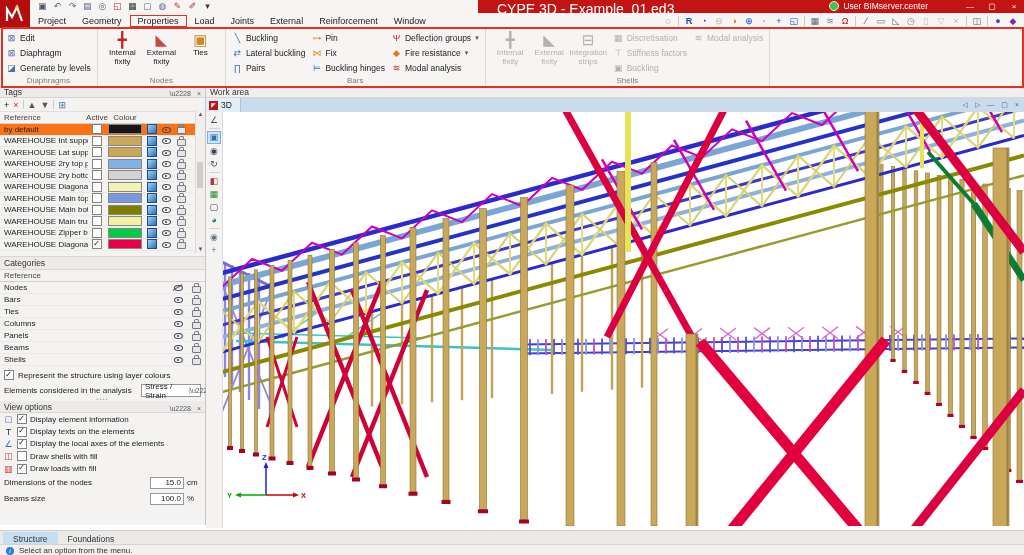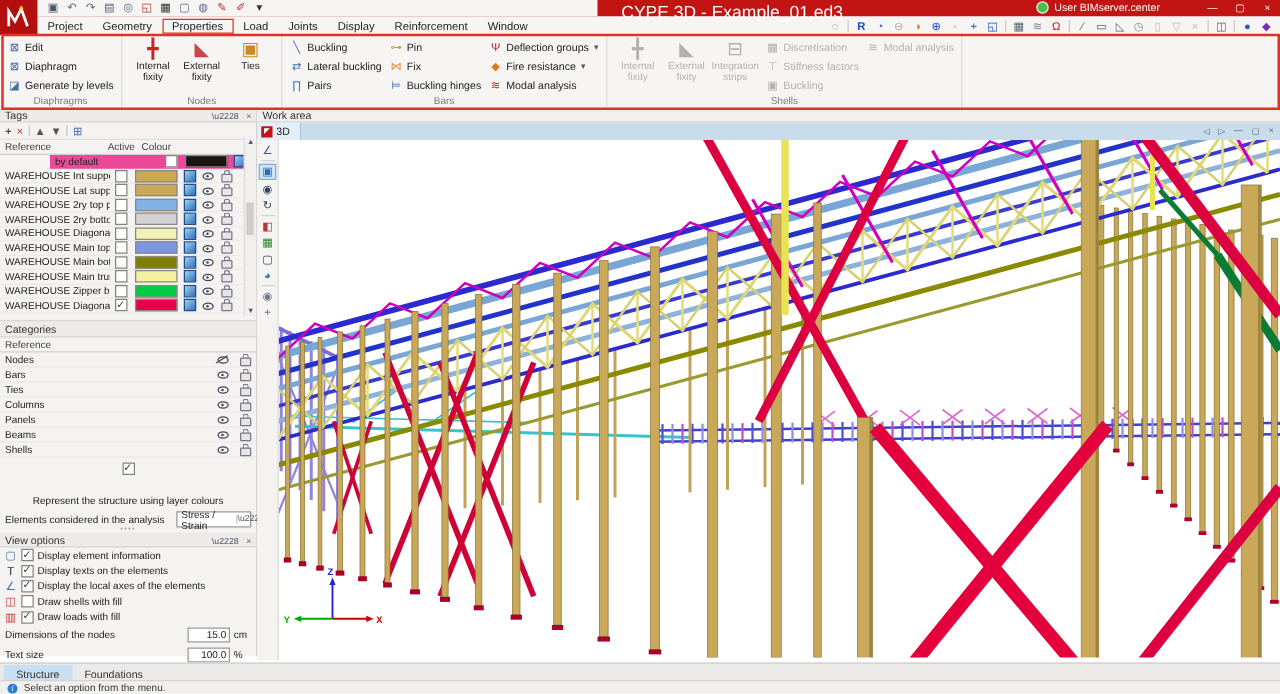--- a/index.html
+++ b/index.html
@@ -41,33 +41,33 @@
   #left-panel{position:absolute;left:0;top:86px;width:205px;height:439px;background:#f4f3f2;border-right:1px solid #c8c6c4;}
   .sect-title{height:11px;background:#ecebea;border-bottom:1px solid #d8d5d2;display:flex;align-items:flex-end;padding:0 4px;font-size:8.5px;color:#333;}
   .hdr-btns{margin-left:auto;display:flex;gap:6px;color:#556;font-size:7px;}
   #tags-toolbar{height:13px;display:flex;align-items:center;gap:4px;padding:0 4px;border-bottom:1px solid #e2e0de;}
   #tags-toolbar .tt-ic{font-size:9px;line-height:12px;}
   .tt-sep{width:1px;height:9px;background:#ccc9c6;}
   .tags-grid{display:grid;grid-template-columns:84px 18px 38px 15px 15px 14px;align-items:center;}
   #tags-header{height:11px;border-bottom:1px solid #d2cfcc;font-size:8px;color:#444;padding-left:4px;}
   #tags-rows{height:132px;overflow:hidden;position:relative;}
   .tag-row{height:10.5px;border-bottom:1px solid #eceae8;padding-left:4px;font-size:8px;white-space:nowrap;}
-  .tag-row.sel{background:#ec4899;margin-left:40px;}
+  .tag-row.sel{background:#f97316;}
   .tag-row>*{justify-self:center;}
   .tag-row .tr-label{justify-self:start;overflow:hidden;max-width:84px;}
   #tags-scroll{position:absolute;right:0px;top:24px;width:9px;height:143px;background:#f0efee;border-left:1px solid #dedcda;font-size:6px;color:#557;text-align:center;}
   #tags-scroll .thumb{position:absolute;left:1px;top:52px;width:6px;height:26px;background:#cfcdcb;}
   #tags-scroll .sb-up{position:absolute;top:1px;left:0;width:9px;}
   #tags-scroll .sb-dn{position:absolute;bottom:1px;left:0;width:9px;}
   .sect-title2{height:12px;background:#ecebea;border-top:1px solid #d8d5d2;border-bottom:1px solid #d8d5d2;display:flex;align-items:center;padding:0 4px;font-size:8.5px;color:#333;}
   #cat-ref{height:11px;border-bottom:1px solid #d2cfcc;font-size:8px;color:#444;display:flex;align-items:center;padding:0 4px;}
   .cat-row{height:11px;border-bottom:1px solid #eceae8;display:flex;align-items:center;padding:0 4px;font-size:8px;}
   .cat-row .sp{flex:1;}
   .cat-row>.ic-eye{margin-right:8px;}
-  .represent-row{display:flex;align-items:center;gap:16px;padding:4px 4px 0 4px;font-size:8px;flex-direction:column;}
+  .represent-row{display:flex;align-items:center;gap:4px;padding:4px 4px 0 4px;font-size:8px;}
   .analysis-row{display:flex;align-items:center;padding:4px 4px 0 4px;font-size:8px;}
   .dd{margin-left:auto;width:58px;height:11px;background:#fff;border:1px solid #9a9896;display:flex;align-items:center;font-size:8px;}
   .dd span:first-child{flex:1;padding-left:3px;}
   .dd-btn{width:10px;border-left:1px solid #c5c2c0;text-align:center;color:#556;font-size:7px;}
   .splitter{height:4px;display:flex;align-items:center;justify-content:center;color:#aaa;font-size:6px;letter-spacing:1px;}
   .vo-row{display:flex;align-items:center;gap:3px;height:12.4px;padding:0 3px;font-size:8px;}
   .vo-ic{width:11px;text-align:center;font-size:9px;}
   .field-row{display:flex;align-items:center;height:16px;padding:0 4px;font-size:8px;}
   .field-box{margin-left:auto;width:30px;height:10px;background:#fff;border:1px solid #9a9896;text-align:right;padding-right:2px;font-size:8px;line-height:10px;}
   .field-unit{width:14px;padding-left:3px;}
@@ -126,21 +126,21 @@
       <span class="qa-ic" style="color: rgb(187, 51, 51);">✐</span>
       <span class="qa-ic" style="color: rgb(51, 51, 51);">▾</span>
     </div>
   <div id="menu-strip">
     <span id="menu-items" style="display:flex;align-items:center;">
         <span class="menu-item">Project</span>
         <span class="menu-item">Geometry</span>
         <span class="menu-item hl">Properties</span>
         <span class="menu-item">Load</span>
         <span class="menu-item">Joints</span>
-        <span class="menu-item">Display</span>
+        <span class="menu-item">External</span>
         <span class="menu-item">Reinforcement</span>
         <span class="menu-item">Window</span>
       </span>
     <span id="top-icons">
         <span class="tb-ic" style="color: rgb(85, 85, 85);">◌</span>
         <span class="tb-sep"></span>
         <span class="tb-ic" style="color: rgb(26, 79, 208); font-weight: bold;">R</span>
         <span class="tb-ic" style="color: rgb(26, 79, 208);">◔</span>
         <span class="tb-ic" style="color: rgb(181, 179, 177);">⊖</span>
         <span class="tb-ic" style="color: rgb(208, 122, 42);">◑</span>
@@ -523,21 +523,21 @@
         <span>Draw loads with fill</span>
       </div>
     </div>
   <div id="vo-fields">
       <div class="field-row">
         <span>Dimensions of the nodes</span>
         <span class="field-box">15.0</span>
         <span class="field-unit">cm</span>
       </div>
       <div class="field-row">
-        <span>Text size</span>
+        <span>Beams size</span>
         <span class="field-box">100.0</span>
         <span class="field-unit">%</span>
       </div>
     </div>
 </div>
 
 <div id="work-area">
   <div id="wa-title">Work area</div>
   <div id="wa-tabbar">
     <span class="wa-tab">

